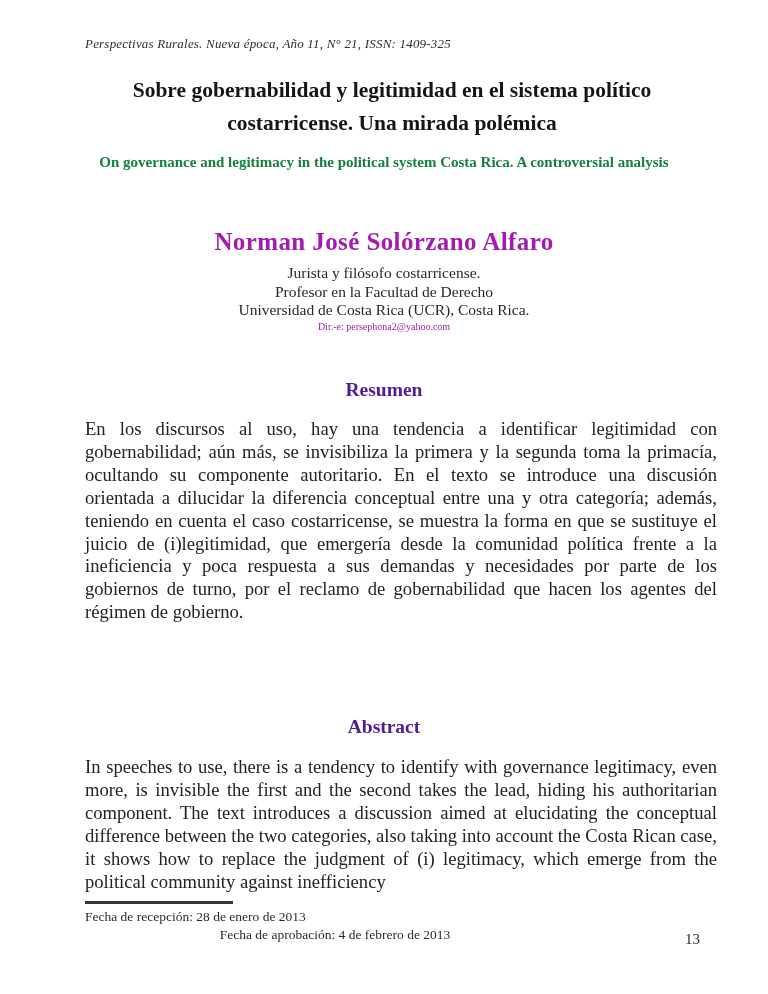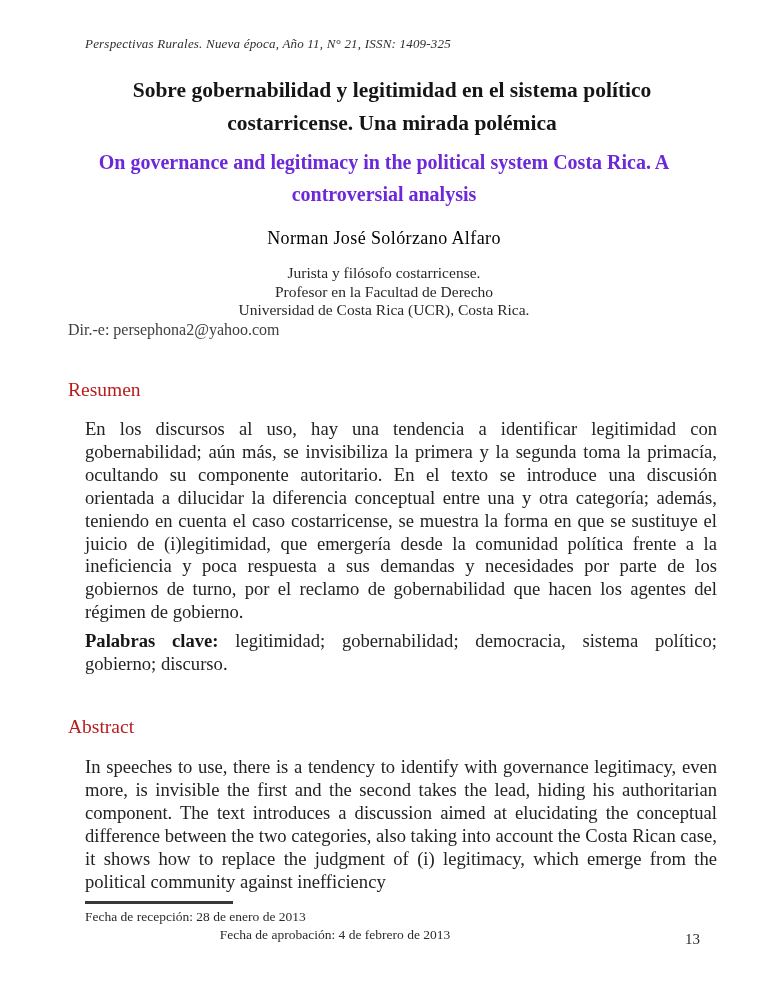--- a/index.html
+++ b/index.html
@@ -33,61 +33,62 @@
     line-height: 33px;
     color: #151515;
   }
   .title-en {
     position: absolute;
     top: 146px;
     left: 68px;
     width: 632px;
     text-align: center;
     font-weight: bold;
-    font-size: 20px;
+    font-size: 15px;
     line-height: 32px;
-    color: #6d28d9;
+    color: #15803d;
   }
   .author-name {
     position: absolute;
     top: 228px;
     left: 68px;
     width: 632px;
     text-align: center;
-    font-size: 18px;
-    color: #000000;
+    font-size: 25px;
+    color: #a21caf;
     letter-spacing: 0.4px;
+    font-weight: bold;
   }
   .affiliation {
     position: absolute;
     top: 264px;
     left: 68px;
     width: 632px;
     text-align: center;
     font-size: 15.5px;
     line-height: 18.5px;
     color: #282828;
   }
   .email-line {
     position: absolute;
     top: 321px;
     left: 68px;
     width: 632px;
-    text-align: left;
-    font-size: 16px;
-    color: #404040;
+    text-align: center;
+    font-size: 10px;
+    color: #a21caf;
   }
   .section-heading {
     position: absolute;
     left: 68px;
     width: 632px;
-    text-align: left;
-    font-weight: normal;
+    text-align: center;
+    font-weight: bold;
     font-size: 19.5px;
-    color: #b91c1c;
+    color: #4c1d95;
   }
   .heading-resumen { top: 379px; }
   .heading-abstract { top: 716px; }
   .body-par {
     position: absolute;
     left: 85px;
     width: 632px;
     text-align: justify;
     font-size: 18.6px;
     line-height: 22.9px;
@@ -143,21 +144,20 @@
     <div>Profesor en la Facultad de Derecho</div>
     <div>Universidad de Costa Rica (UCR), Costa Rica.</div>
   </div>
 
   <div class="email-line">Dir.-e: persephona2@yahoo.com</div>
 
   <div class="section-heading heading-resumen">Resumen</div>
 
   <p class="body-par par-resumen" style="margin:0;">En los discursos al uso, hay una tendencia a identificar legitimidad con gobernabilidad; aún más, se invisibiliza la primera y la segunda toma la primacía, ocultando su componente autoritario. En el texto se introduce una discusión orientada a dilucidar la diferencia conceptual entre una y otra categoría; además, teniendo en cuenta el caso costarricense, se muestra la forma en que se sustituye el juicio de (i)legitimidad, que emergería desde la comunidad política frente a la ineficiencia y poca respuesta a sus demandas y necesidades por parte de los gobiernos de turno, por el reclamo de gobernabilidad que hacen los agentes del régimen de gobierno.</p>
 
-  <p class="body-par par-keywords" style="margin:0;"><span class="kw-label">Palabras clave:</span><span> legitimidad; gobernabilidad; democracia, sistema político; gobierno; discurso.</span></p>
 
   <div class="section-heading heading-abstract">Abstract</div>
 
   <p class="body-par par-abstract" style="margin:0;">In speeches to use, there is a tendency to identify with governance legitimacy, even more, is invisible the first and the second takes the lead, hiding his authoritarian component. The text introduces a discussion aimed at elucidating the conceptual difference between the two categories, also taking into account the Costa Rican case, it shows how to replace the judgment of (i) legitimacy, which emerge from the political community against inefficiency</p>
 
   <div class="footnote-rule"></div>
 
   <div class="footnote fn-1">Fecha de recepción: 28 de enero de 2013</div>
 
   <div class="footnote fn-2">Fecha de aprobación: 4 de febrero de 2013</div>

